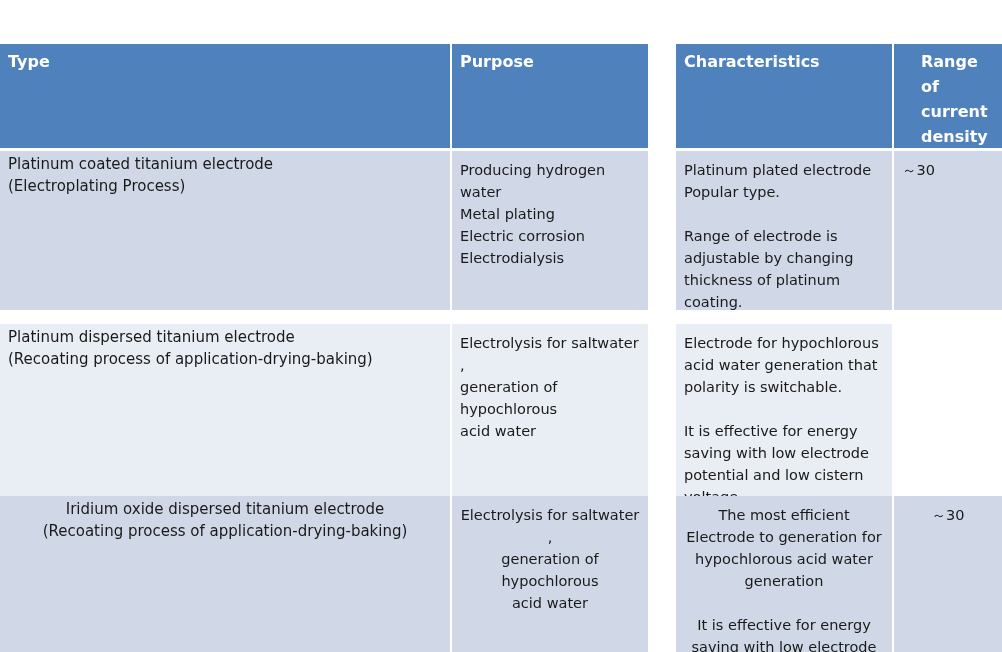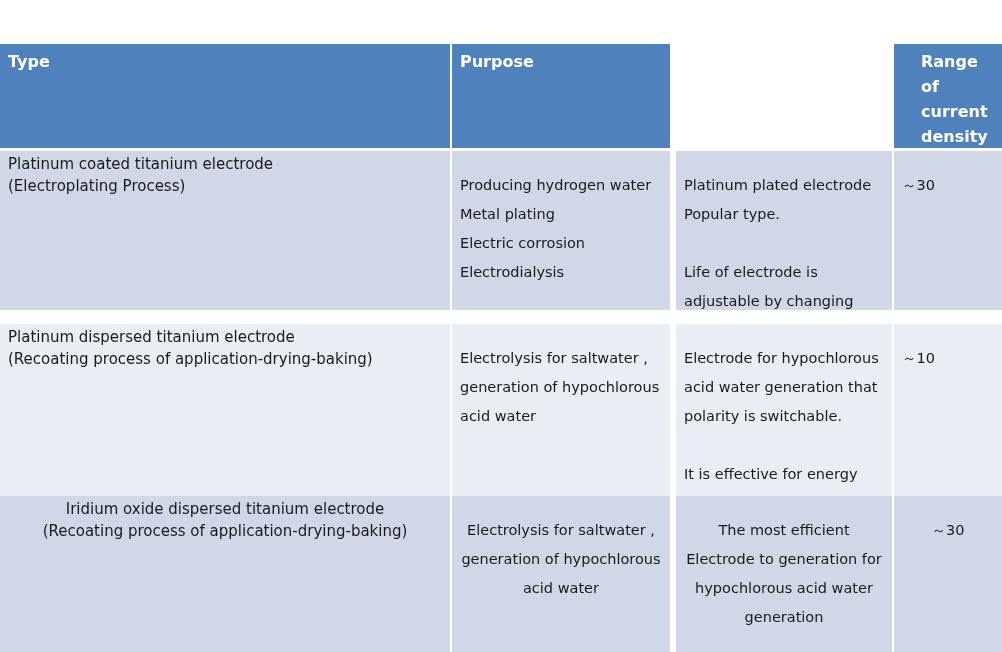--- a/index.html
+++ b/index.html
@@ -20,73 +20,73 @@
   .hdr .cell {
     background: #4f81bd; color: #ffffff; font-weight: bold;
     font-size: 16px; line-height: 25px; padding-top: 5px;
   }
   .r1 { top: 107px; height: 159px; }
   .r2 { top: 280px; height: 182px; }
   .r3 { top: 452px; height: 200px; text-align: center; }
   .r1 .cell, .r3 .cell { background: #d0d8e8; }
   .r2 .cell { background: #e9edf4; }
   .c1 { left: 0; width: 450px; }
-  .c2 { left: 452px; width: 218px; }
+  .c2 { left: 452px; width: 196px; }
   .c3 { left: 676px; width: 216px; }
   .c4 { left: 894px; width: 108px; }
   .type-text { font-size: 15px; line-height: 22px; padding-top: 2px; white-space: pre-line; }
-  .body-text { font-size: 14.5px; line-height: 29px; white-space: pre-line; padding-top: 20px; }
+  .body-text { font-size: 14.5px; line-height: 22px; white-space: pre-line; padding-top: 8px; }
   .hdr .c4 { padding-left: 27px; }
 </style>
 </head>
 <body>
 
 <div class="table">
 
   <div class="row hdr">
     <div class="cell c1">Type</div>
     <div class="cell c2">Purpose</div>
+    <div class="cell c3">Characteristics</div>
     <div class="cell c4" style="white-space:pre-line;">Range of
 current
 density
 （A/dm2）</div>
   </div>
 
   <div class="row r1">
     <div class="cell c1 type-text">Platinum coated titanium electrode
 (Electroplating Process)</div>
     <div class="cell c2 body-text">Producing hydrogen water
 Metal plating
 Electric corrosion
 Electrodialysis</div>
     <div class="cell c3 body-text">Platinum plated electrode
 Popular type.
 
-Life of electrode is
+Range of electrode is
 adjustable by changing
 thickness of platinum
 coating.</div>
     <div class="cell c4 body-text">～30</div>
   </div>
 
   <div class="row r2">
     <div class="cell c1 type-text">Platinum dispersed titanium electrode
 (Recoating process of application-drying-baking)</div>
     <div class="cell c2 body-text">Electrolysis for saltwater ,
 generation of hypochlorous
 acid water</div>
     <div class="cell c3 body-text">Electrode for hypochlorous
 acid water generation that
 polarity is switchable.
 
 It is effective for energy
 saving with low electrode
 potential and low cistern
 voltage.</div>
-    <div class="cell c4 body-text">～10</div>
   </div>
 
   <div class="row r3">
     <div class="cell c1 type-text">Iridium oxide dispersed titanium electrode
 (Recoating process of application-drying-baking)</div>
     <div class="cell c2 body-text">Electrolysis for saltwater ,
 generation of hypochlorous
 acid water</div>
     <div class="cell c3 body-text">The most efficient
 Electrode to generation for

